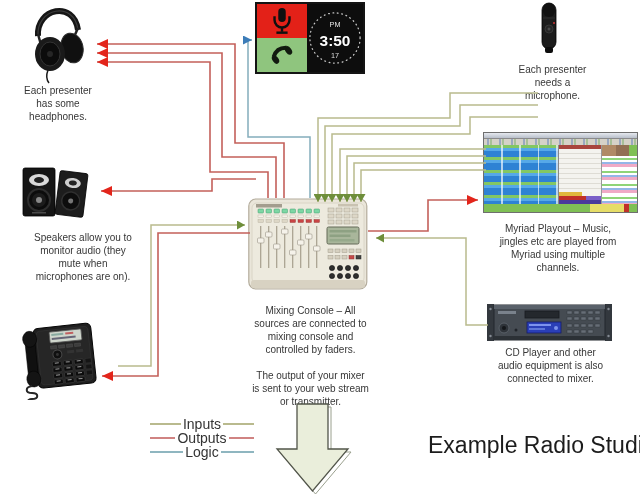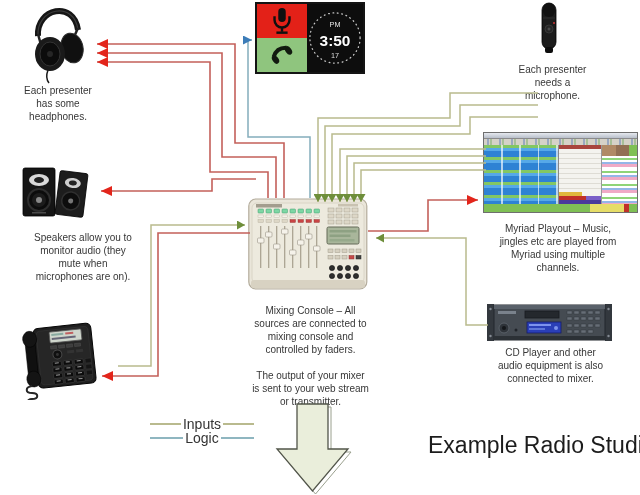--- a/index.html
+++ b/index.html
@@ -371,20 +371,25 @@
     </svg>
   </div>
 
   <div class="legend">
     <div class="legend-row">
       <span class="lline" style="background:#b9ba8e"></span>
       <span class="llabel">Inputs</span>
       <span class="lline" style="background:#b9ba8e"></span>
     </div>
     <div class="legend-row">
+      <span class="lline" style="background:#d08382"></span>
+      <span class="llabel">Outputs</span>
+      <span class="lline" style="background:#d08382"></span>
+    </div>
+    <div class="legend-row">
       <span class="lline" style="background:#8fb6c0"></span>
       <span class="llabel">Logic</span>
       <span class="lline" style="background:#8fb6c0"></span>
     </div>
   </div>
 
   <div class="big-arrow">
     <svg width="85" height="92" viewBox="0 0 85 92">
       <polygon points="27,1 58,1 58,46 78,46 42.5,88 7,46 27,46" transform="translate(3,3)" fill="none" stroke="#9aa08e" stroke-width="1"></polygon>
       <polygon points="27,1 58,1 58,46 78,46 42.5,88 7,46 27,46" fill="#eaeedb" stroke="#52554a" stroke-width="1.3"></polygon>

